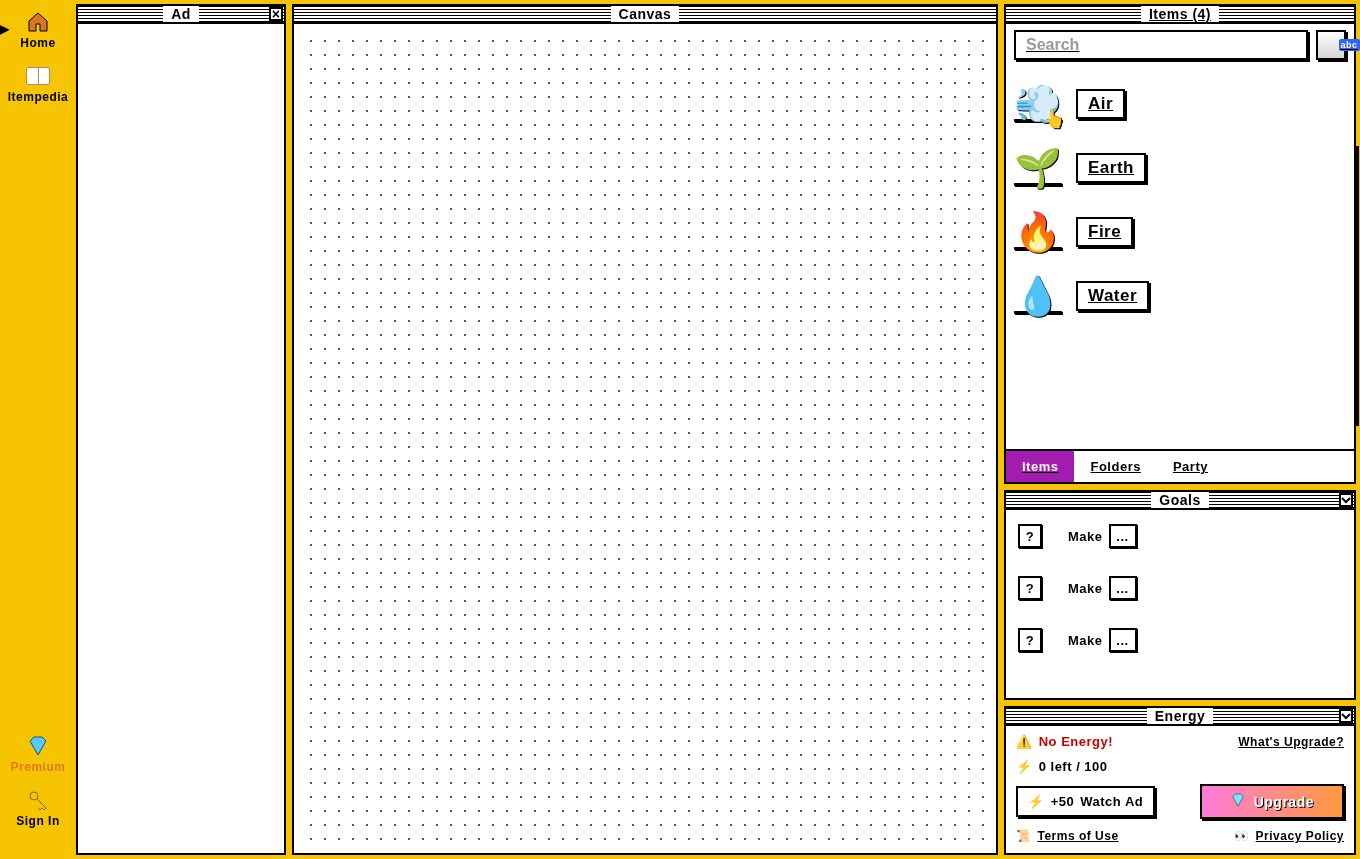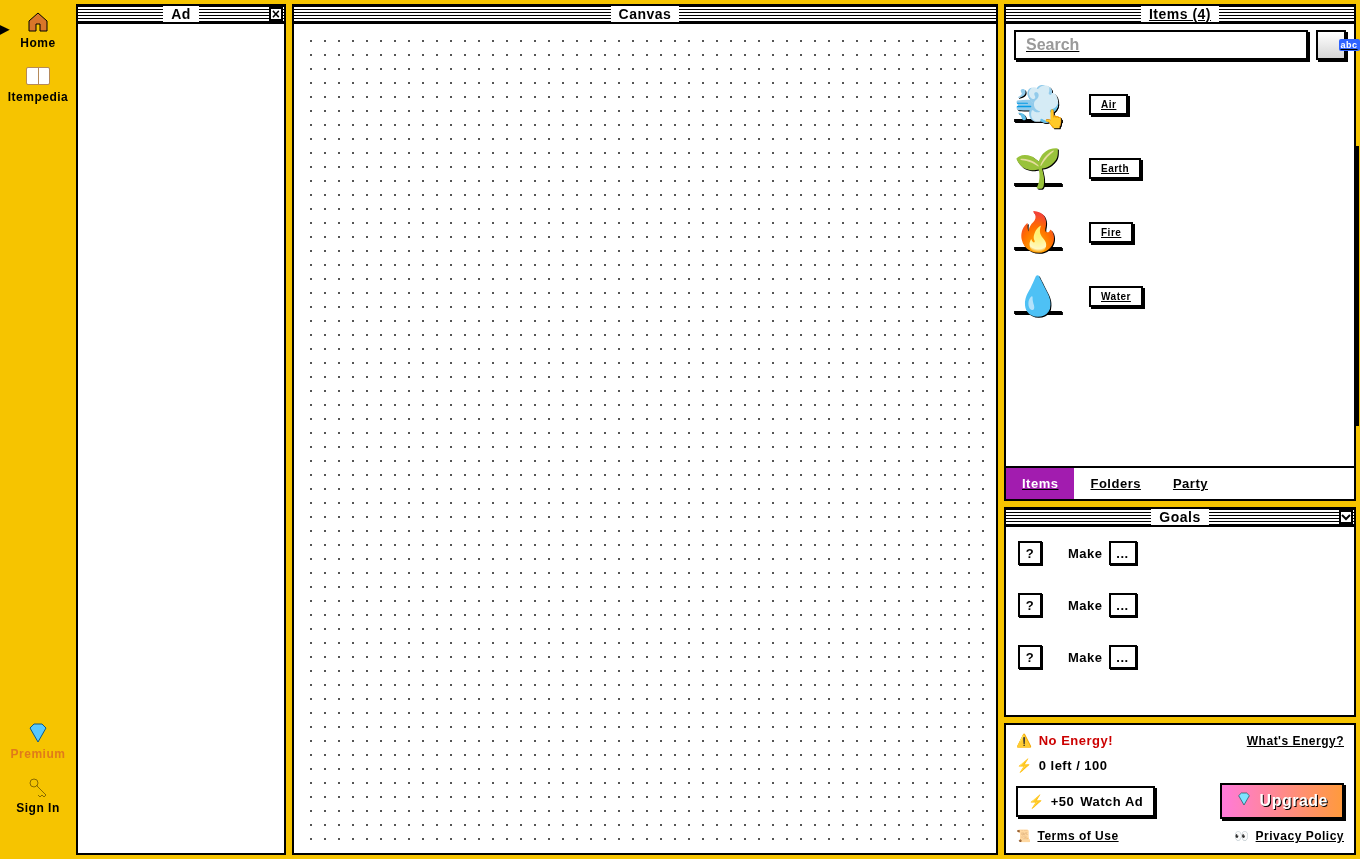--- a/index.html
+++ b/index.html
@@ -38,21 +38,21 @@
     margin-bottom:14px;
     cursor:pointer;
     text-align:center;
   }
   .nav-icon .glyph {
     width:28px; height:24px;
     display:flex; align-items:center; justify-content:center;
     font-size:20px;
   }
   .nav-icon .label { font-size:12px; margin-top:2px; }
-  .nav-bottom { position:absolute; bottom:26px; left:0; right:0;
+  .nav-bottom { position:absolute; bottom:13px; left:0; right:0;
     display:flex; flex-direction:column; align-items:center;}
   .premium-label { color:#e07a1a; }
   .leftnav .caret {
     position:absolute; left:0px; top:18px; font-size:12px;
   }
   
   .panel {
     background:#fff;
     border:2px solid #000;
     display:flex; flex-direction:column;
@@ -133,22 +133,22 @@
   .item-emoji {
     width:48px; height:48px; font-size:38px;
     display:flex; align-items:center; justify-content:center;
     filter: drop-shadow(1px 1px 0 #000);
     position:relative;
   }
   .item-label-box {
     border:2px solid #000;
     background:#fff;
     padding:3px 10px;
-    margin-left:27px;
-    font-size:10px;
+    margin-left:14px;
+    font-size:17px;
     box-shadow:2px 2px 0 #000;
   }
   .air-cursor { position:absolute; font-size:18px; right:-4px; bottom:-2px; }
 
   
   .items-tabs {
     display:flex; border-top:2px solid #000;
     background:#fff;
   }
   .items-tabs .tab {
@@ -187,22 +187,22 @@
   .energy-left { display:flex; align-items:center; gap:6px; font-size:13px;}
   .watch-ad-btn {
     border:2px solid #000; box-shadow:2px 2px 0 #000;
     background:#fff; padding:6px 10px; display:inline-flex; align-items:center; gap:6px;
     cursor:pointer; font-size:13px;
   }
   .upgrade-btn {
     border:2px solid #000; box-shadow:2px 2px 0 #000;
     background:linear-gradient(90deg,#ff7ad9,#ff9a3d);
     color:#fff; text-shadow:1px 1px 0 #000;
-    padding:6px 14px; display:inline-flex; align-items:center; gap:8px;
-    cursor:pointer; font-size:16px;
+    padding:6px 28px; display:inline-flex; align-items:center; gap:8px;
+    cursor:pointer; font-size:14px;
   }
   .links-row { display:flex; align-items:center; justify-content:space-between; font-size:12px;}
   .links-row a { color:#000; text-decoration:underline; cursor:pointer;}
   .links-row .lg { display:inline-flex; align-items:center; gap:6px;}
   .book-glyph { width:24px;height:18px;
     background:linear-gradient(#fff,#fff);
     border:1px solid #b58a5a; border-radius:2px;
     position:relative;
   }
   .book-glyph::after{ content:""; position:absolute; left:50%; top:0; bottom:0; width:1px; background:#b58a5a;}
@@ -332,27 +332,35 @@
         </div>
         <div class="goal-row">
           <span class="goal-qmark">?</span>
           <span>Make</span>
           <span class="goal-target">...</span>
         </div>
       </div>
     </div>
 
     <div class="panel panel-energy">
+      <div class="titlebar">
+        <span class="title">Energy</span>
+        <span class="collapse-box">
+          <svg viewBox="0 0 10 10">
+              <path d="M1 3 L5 7 L9 3" fill="none" stroke="#000" stroke-width="2"></path>
+            </svg>
+        </span>
+      </div>
       <div class="energy-body">
         <div class="energy-row">
           <span class="no-energy">
             <span>⚠️</span>
             <span>No Energy!</span>
           </span>
-          <span class="whats-energy">What's Energy?</span>
+          <span class="whats-energy">What's Upgrade?</span>
         </div>
         <div class="energy-left">
           <span>⚡</span>
           <span>0 left / 100</span>
         </div>
         <div class="energy-row">
           <span class="watch-ad-btn">
             <span>⚡</span>
             <span>+50</span>
             <span>Watch Ad</span>

